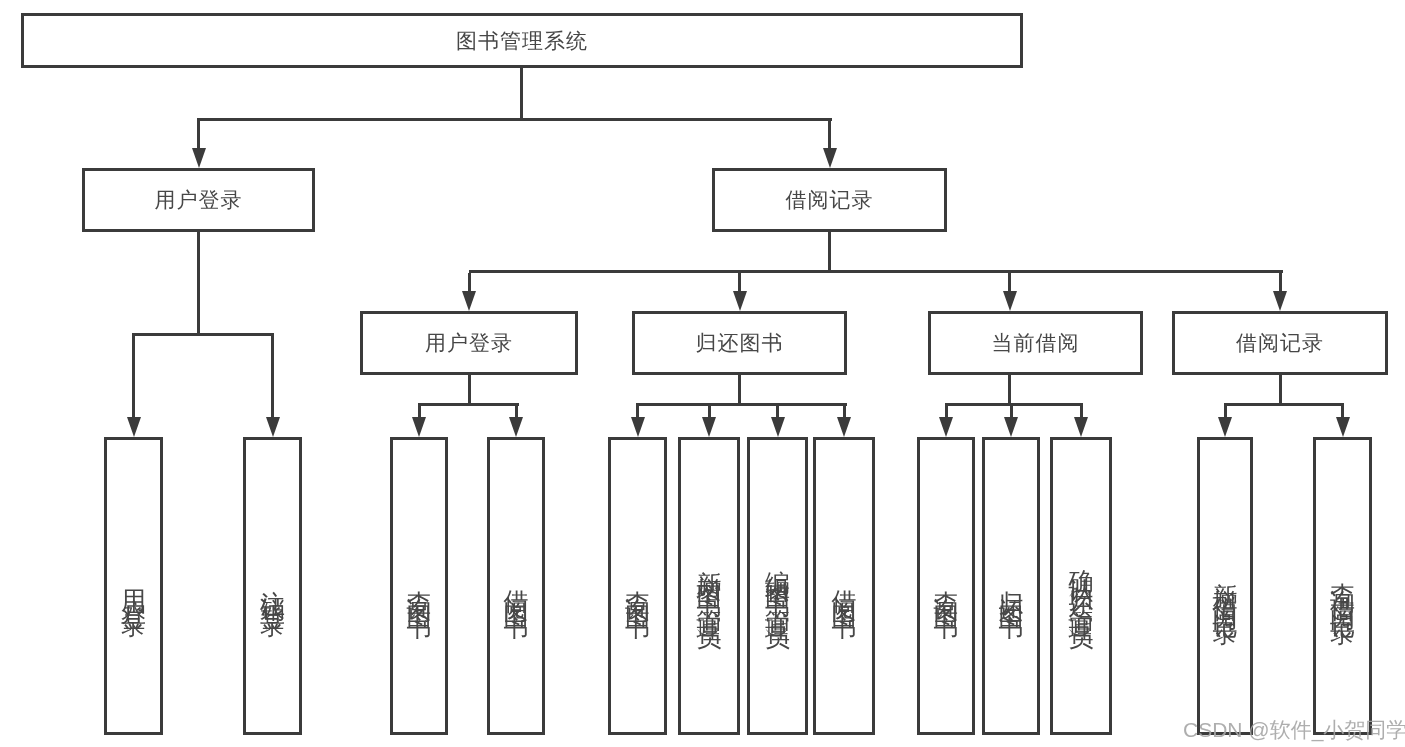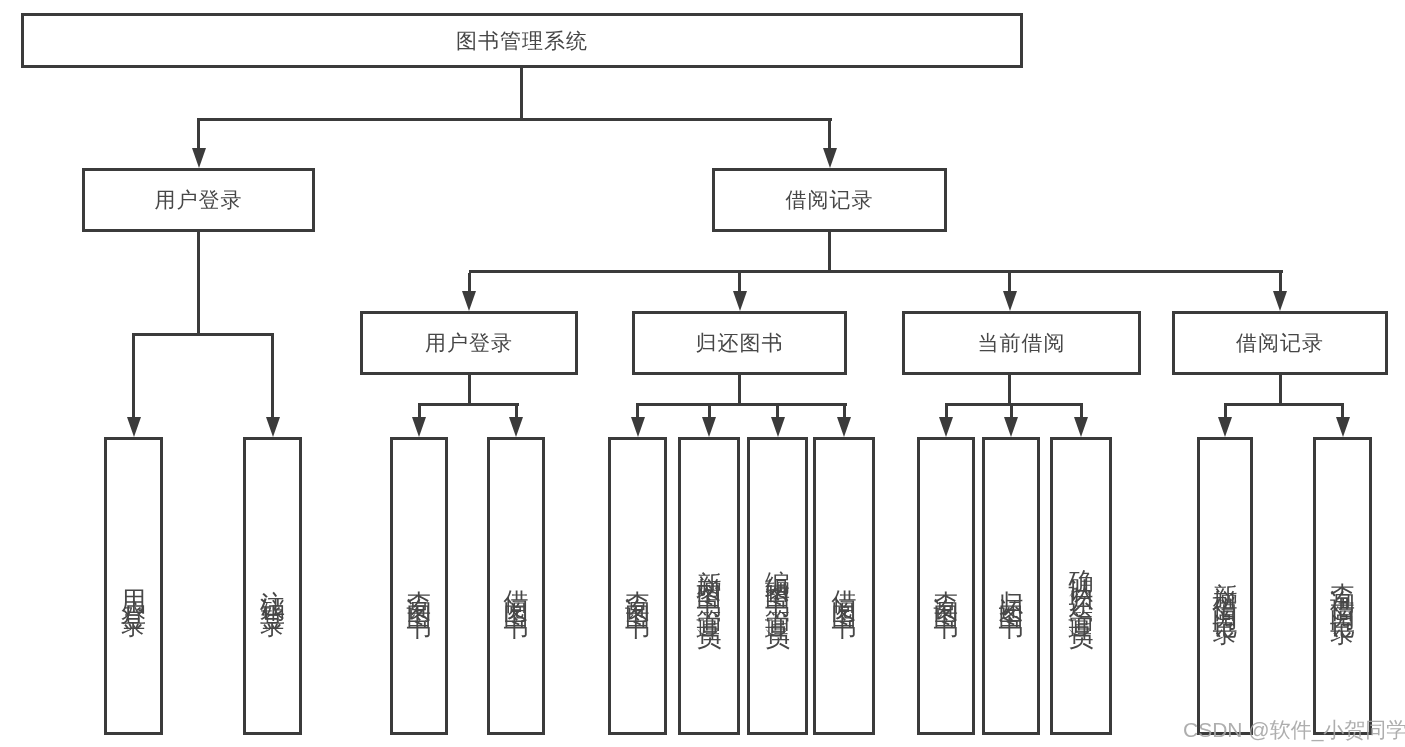--- a/index.html
+++ b/index.html
@@ -61,21 +61,21 @@
   <div class="box" style="left:712px;top:168px;width:235px;height:64px;">
     <span class="hlabel">借阅记录</span>
   </div>
 
   <div class="box" style="left:360px;top:311px;width:218px;height:64px;">
     <span class="hlabel">用户登录</span>
   </div>
   <div class="box" style="left:632px;top:311px;width:215px;height:64px;">
     <span class="hlabel">归还图书</span>
   </div>
-  <div class="box" style="left:902px;top:311px;width:239px;height:64px;">
+  <div class="box" style="left:928px;top:311px;width:215px;height:64px;">
     <span class="hlabel">当前借阅</span>
   </div>
   <div class="box" style="left:1172px;top:311px;width:216px;height:64px;">
     <span class="hlabel">借阅记录</span>
   </div>
 
   <div class="box" style="left:104px;top:437px;width:59px;height:298px;">
     <span class="vtext">用户登录</span>
   </div>
   <div class="box" style="left:243px;top:437px;width:59px;height:298px;">

